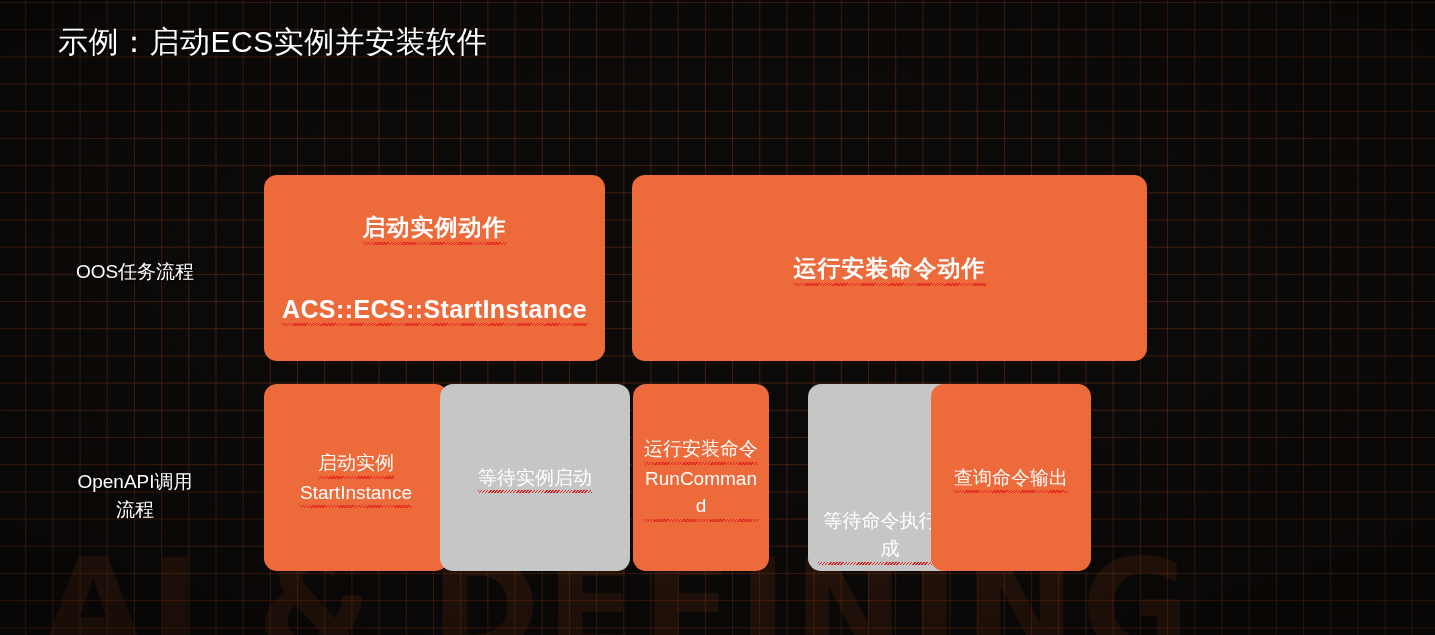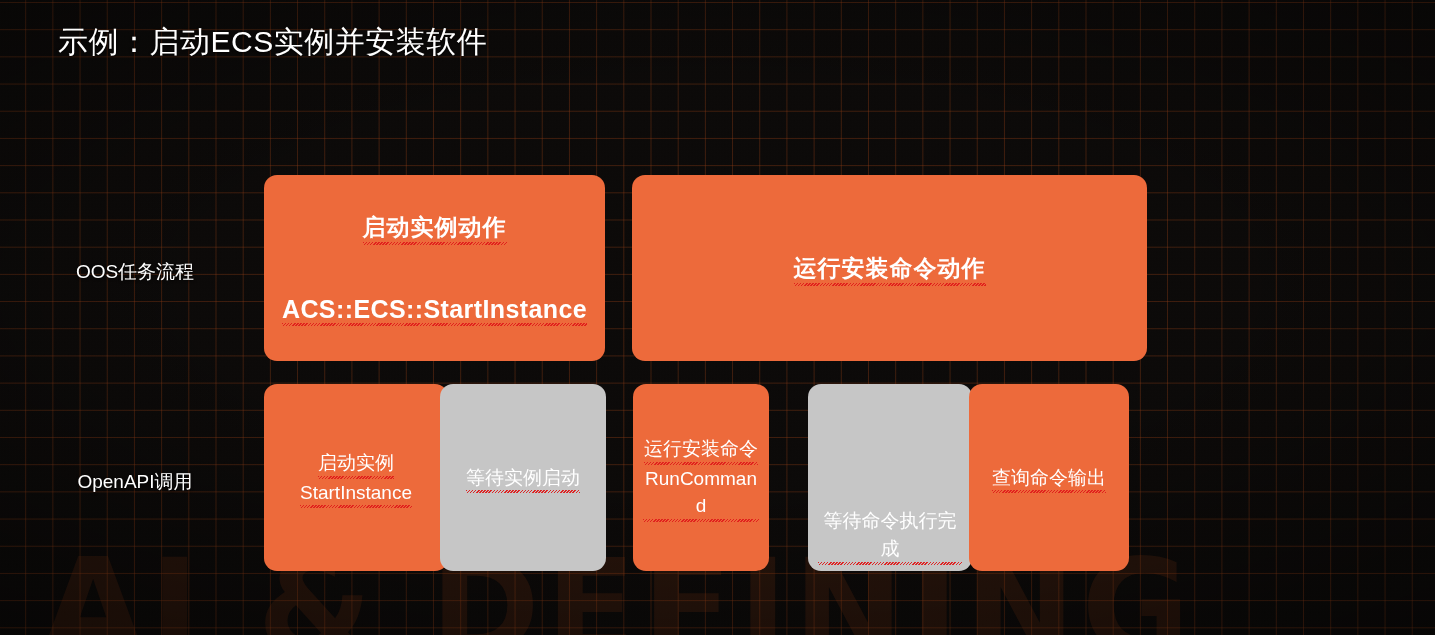--- a/index.html
+++ b/index.html
@@ -179,20 +179,21 @@
   <div class="watermark">AI &amp; DEFINING</div>
 
   <div class="slide-title">示例：启动ECS实例并安装软件</div>
 
   <div class="row-label" id="label-oos">
     <span>OOS任务流程</span>
   </div>
 
   <div class="row-label" id="label-openapi">
     <div>OpenAPI调用</div>
+    <div>流程</div>
   </div>
 
   <div class="card action orange" style="left:264px; width:341px;">
     <div class="line-cn">
       <span class="squiggle">启动实例动作</span>
     </div>
     <div class="line-api">
       <span class="squiggle">ACS::ECS::StartInstance</span>
     </div>
   </div>
@@ -205,40 +206,40 @@
 
   <div class="card api orange" style="left:264px; width:184px;">
     <div class="line-cn">
       <span class="squiggle">启动实例</span>
     </div>
     <div class="line-api">
       <span class="squiggle">StartInstance</span>
     </div>
   </div>
 
-  <div class="card api gray" style="left:440px; width:166px;">
+  <div class="card api gray" style="left:440px; width:190px;">
     <div class="line-cn">
       <span class="squiggle">等待实例启动</span>
     </div>
   </div>
 
   <div class="card api orange" style="left:633px; width:136px;">
     <div class="line-cn">
       <span class="squiggle">运行安装命令</span>
     </div>
     <div class="line-api">
       <span class="squiggle">RunCommand</span>
     </div>
   </div>
 
   <div class="card api gray" style="left:808px; width:164px;justify-content:flex-end;">
     <div class="line-cn">
       <span class="squiggle">等待命令执行完成</span>
     </div>
   </div>
 
-  <div class="card api orange" style="left:969px; width:160px;">
+  <div class="card api orange" style="left:931px; width:160px;">
     <div class="line-cn">
       <span class="squiggle">查询命令输出</span>
     </div>
   </div>
 
 </div>
 
 </body></html>

